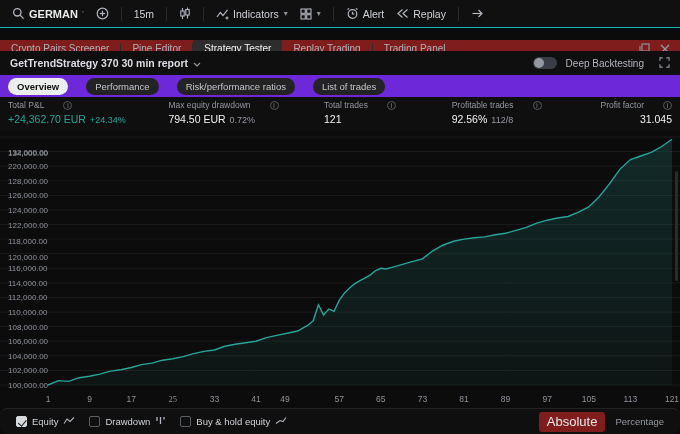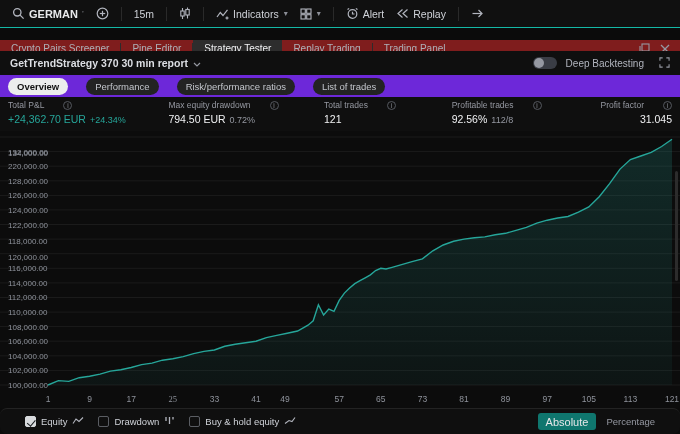--- a/index.html
+++ b/index.html
@@ -51,28 +51,28 @@
 
   
   .chart { position:absolute; top:131px; left:0; right:0; height:277px; background:#0c0c0c; }
   .chart svg { position:absolute; top:0; left:0; }
   .ylab { position:absolute; left:8px; font-size:8px; color:#8f939c; }
   .xlabels { position:absolute; top:262px; left:0; right:0; height:14px; }
   .xlab { position:absolute; top:1px; transform:translateX(-50%); font-size:8.5px; color:#8f939c; }
   .scrollbar { position:absolute; right:2px; top:40px; width:3px; height:110px; border-radius:2px; background:#2c2c2c; }
 
   
-  .footer { top:408px; height:26px; background:#0f0f0f; border-top:1px solid #232323; padding:0 25px; gap:14px;border-radius:7px; }
+  .footer { top:408px; height:26px; background:#0f0f0f; border-top:1px solid #232323; padding:0 16px; gap:14px;border-radius:7px; }
   .chk-group { display:flex; align-items:center; gap:5px; font-size:9.5px; color:#cfd2d8; }
   .chk { width:11px; height:11px; border-radius:2px; border:1px solid #5a5d63; position:relative; }
   .chk.checked { background:#d7dadd; border-color:#d7dadd; }
   .chk.checked::after { content:""; position:absolute; left:2.5px; top:0.5px; width:3.5px; height:6.5px;
     border:solid #15191c; border-width:0 1.6px 1.6px 0; transform:rotate(40deg); }
   .footer-right { margin-left:auto; display:flex; align-items:center; gap:10px; }
-  .btn-absolute { background:#0f766e; color:#e6e7e9; font-size:11px; padding:2.5px 8px; border-radius:3px; }
+  .btn-absolute { background:#7f1d1d; color:#e6e7e9; font-size:13px; padding:2.5px 8px; border-radius:3px; }
   .lbl-percentage { font-size:9.5px; color:#9598a1; }
 
   .icon { color:#b2b5be; }
 </style>
 </head>
 <body>
 
 <div class="row topbar">
   <div class="tb-item">
     <span class="icon">

